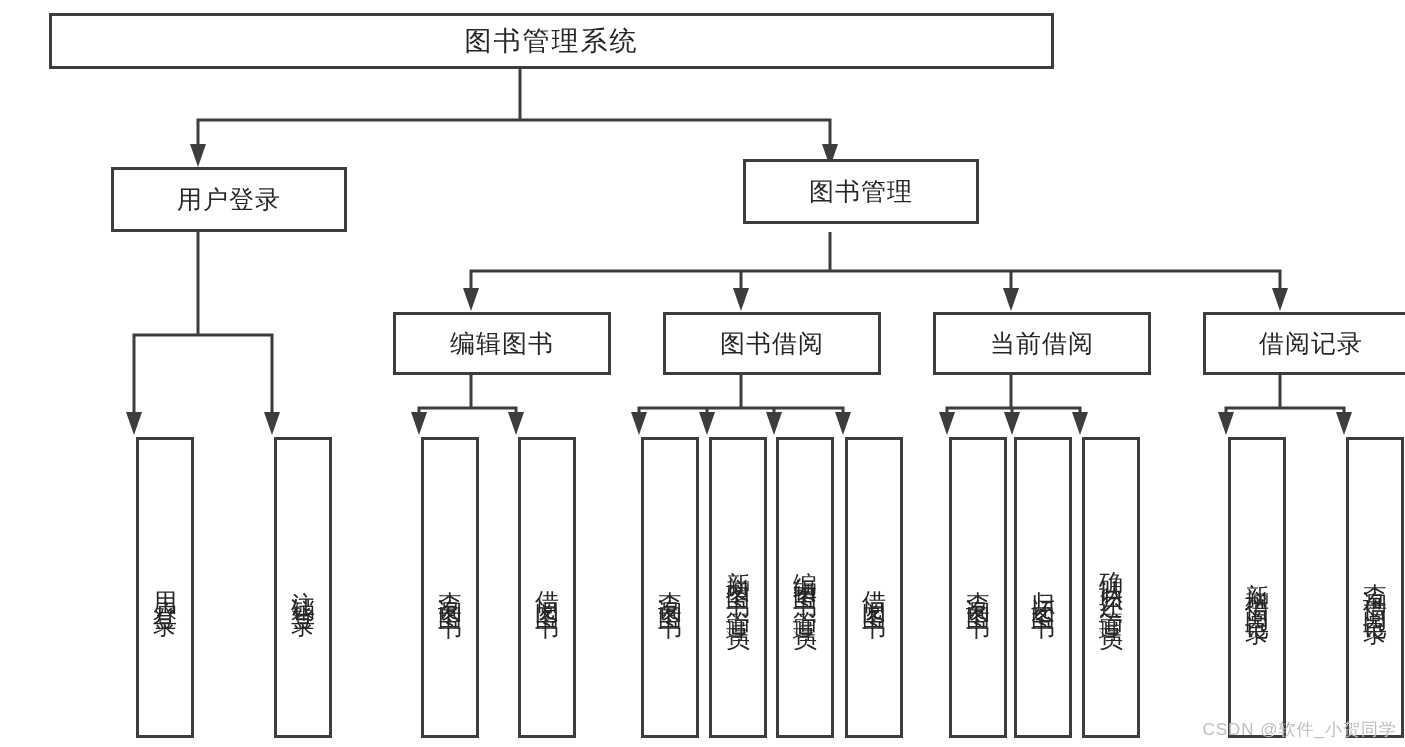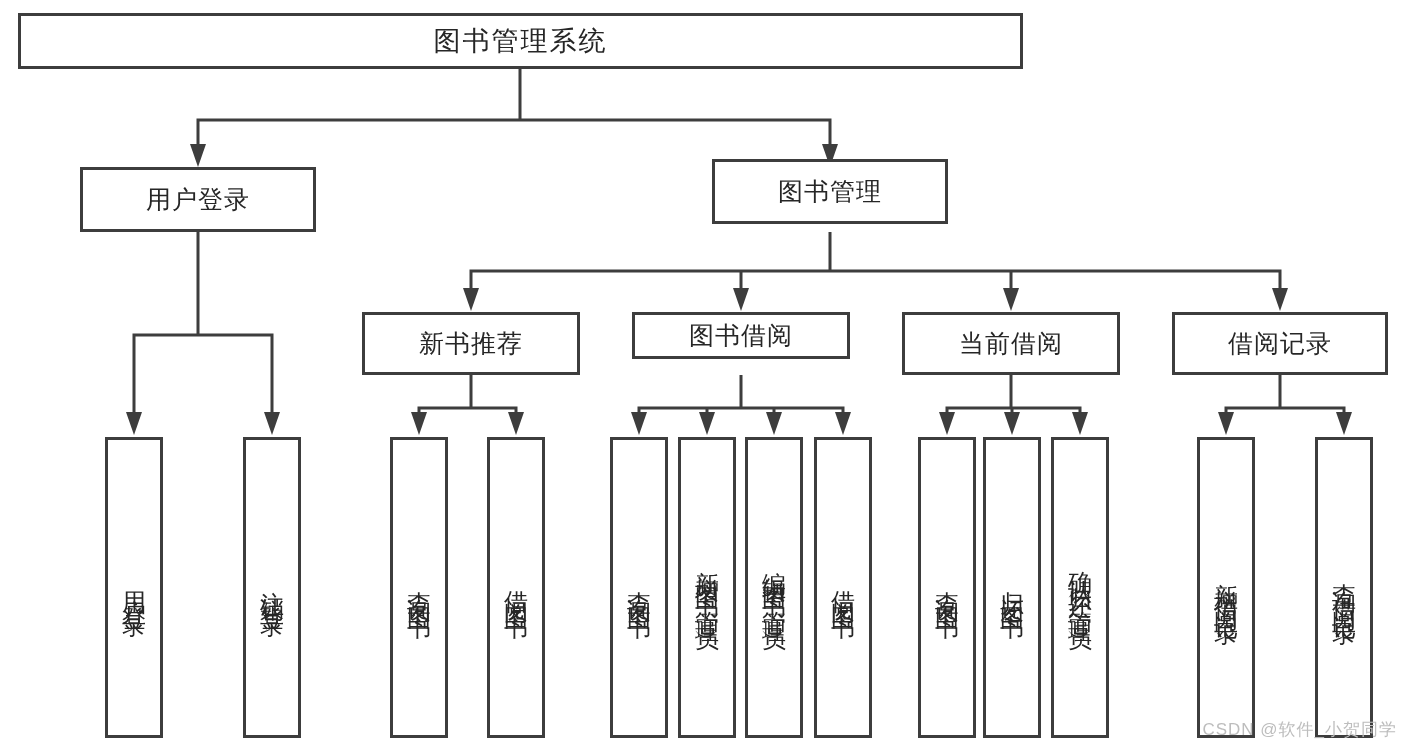--- a/index.html
+++ b/index.html
@@ -22,36 +22,37 @@
   .node {
     position: absolute;
     box-sizing: border-box;
     border: 3px solid #3d3d3d;
     background: #ffffff;
     color: #262626;
     display: flex;
     align-items: center;
     justify-content: center;
     text-align: center;
+    margin-left: 31px;
   }
   .h-node { font-size: 25px; letter-spacing: 1px; white-space: nowrap; }
   .root-node { font-size: 27px; letter-spacing: 2px; }
   .v-node {
     writing-mode: vertical-rl;
     text-orientation: mixed;
     font-size: 24px;
     letter-spacing: 8px;
     line-height: 1;
   }
   
   #root        { left: 18px;  top: 13px;  width: 1005px; height: 56px; }
   #login       { left: 80px;  top: 167px; width: 236px;  height: 65px; }
   #mgmt        { left: 712px; top: 159px; width: 236px;  height: 65px; }
   #sec-nb      { left: 362px; top: 312px; width: 218px;  height: 63px; }
-  #sec-bb      { left: 632px; top: 312px; width: 218px;  height: 47px; }
+  #sec-bb      { left: 632px; top: 312px; width: 218px;  height: 63px; }
   #sec-cb      { left: 902px; top: 312px; width: 218px;  height: 63px; }
   #sec-br      { left: 1172px;top: 312px; width: 216px;  height: 63px; }
   .leaf        { top: 437px; width: 58px; height: 301px; }
   #leaf-login-1 { left: 105px; }
   #leaf-login-2 { left: 243px; }
   #leaf-nb-1    { left: 390px; }
   #leaf-nb-2    { left: 487px; }
   #leaf-bb-1    { left: 610px; }
   #leaf-bb-2    { left: 678px; }
   #leaf-bb-3    { left: 745px; }
@@ -124,21 +125,21 @@
       <path class="arrow" d="M1218 412 h16 l-8 23 z"></path>
       <path class="arrow" d="M1336 412 h16 l-8 23 z"></path>
     </g>
   </svg>
 
   <div id="root" class="node h-node root-node">图书管理系统</div>
 
   <div id="login" class="node h-node">用户登录</div>
   <div id="mgmt" class="node h-node">图书管理</div>
 
-  <div id="sec-nb" class="node h-node">新书推荐</div>
+  <div id="sec-nb" class="node h-node">编辑图书</div>
   <div id="sec-bb" class="node h-node">图书借阅</div>
   <div id="sec-cb" class="node h-node">当前借阅</div>
   <div id="sec-br" class="node h-node">借阅记录</div>
 
   <div id="leaf-login-1" class="node v-node leaf">用户登录</div>
   <div id="leaf-login-2" class="node v-node leaf">注销登录</div>
 
   <div id="leaf-nb-1" class="node v-node leaf">查询图书</div>
   <div id="leaf-nb-2" class="node v-node leaf">借阅图书</div>
 

